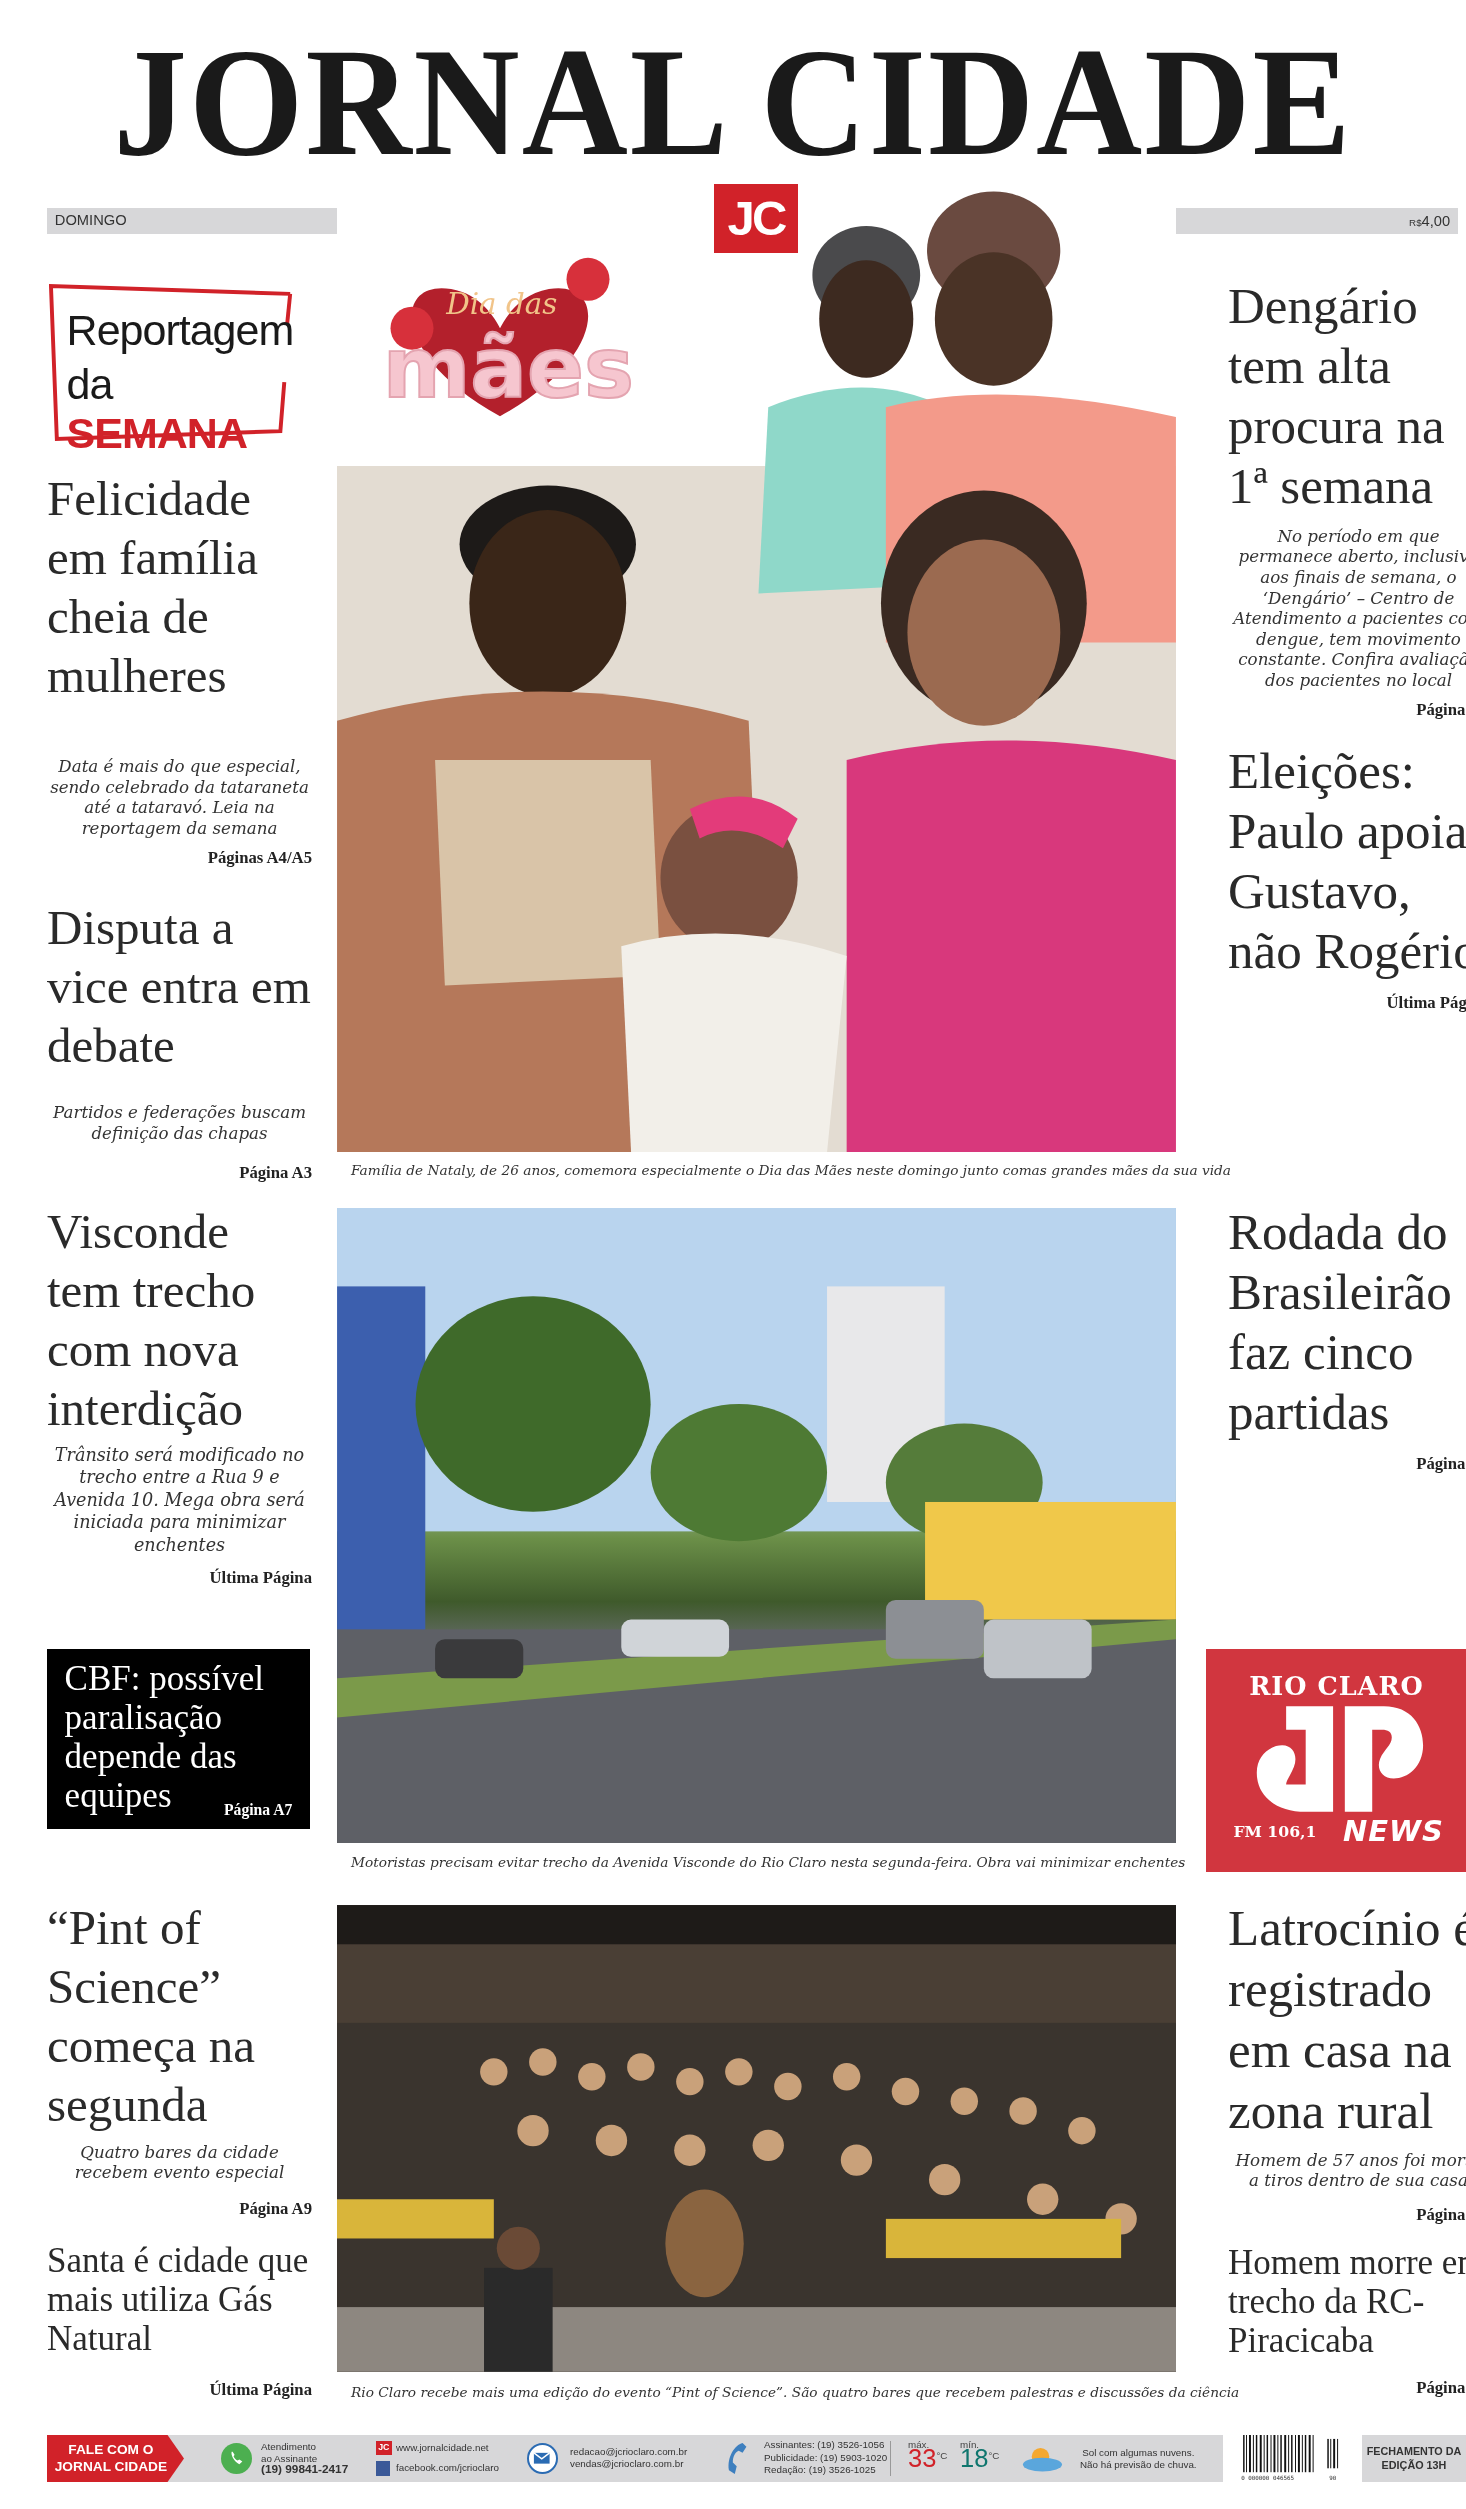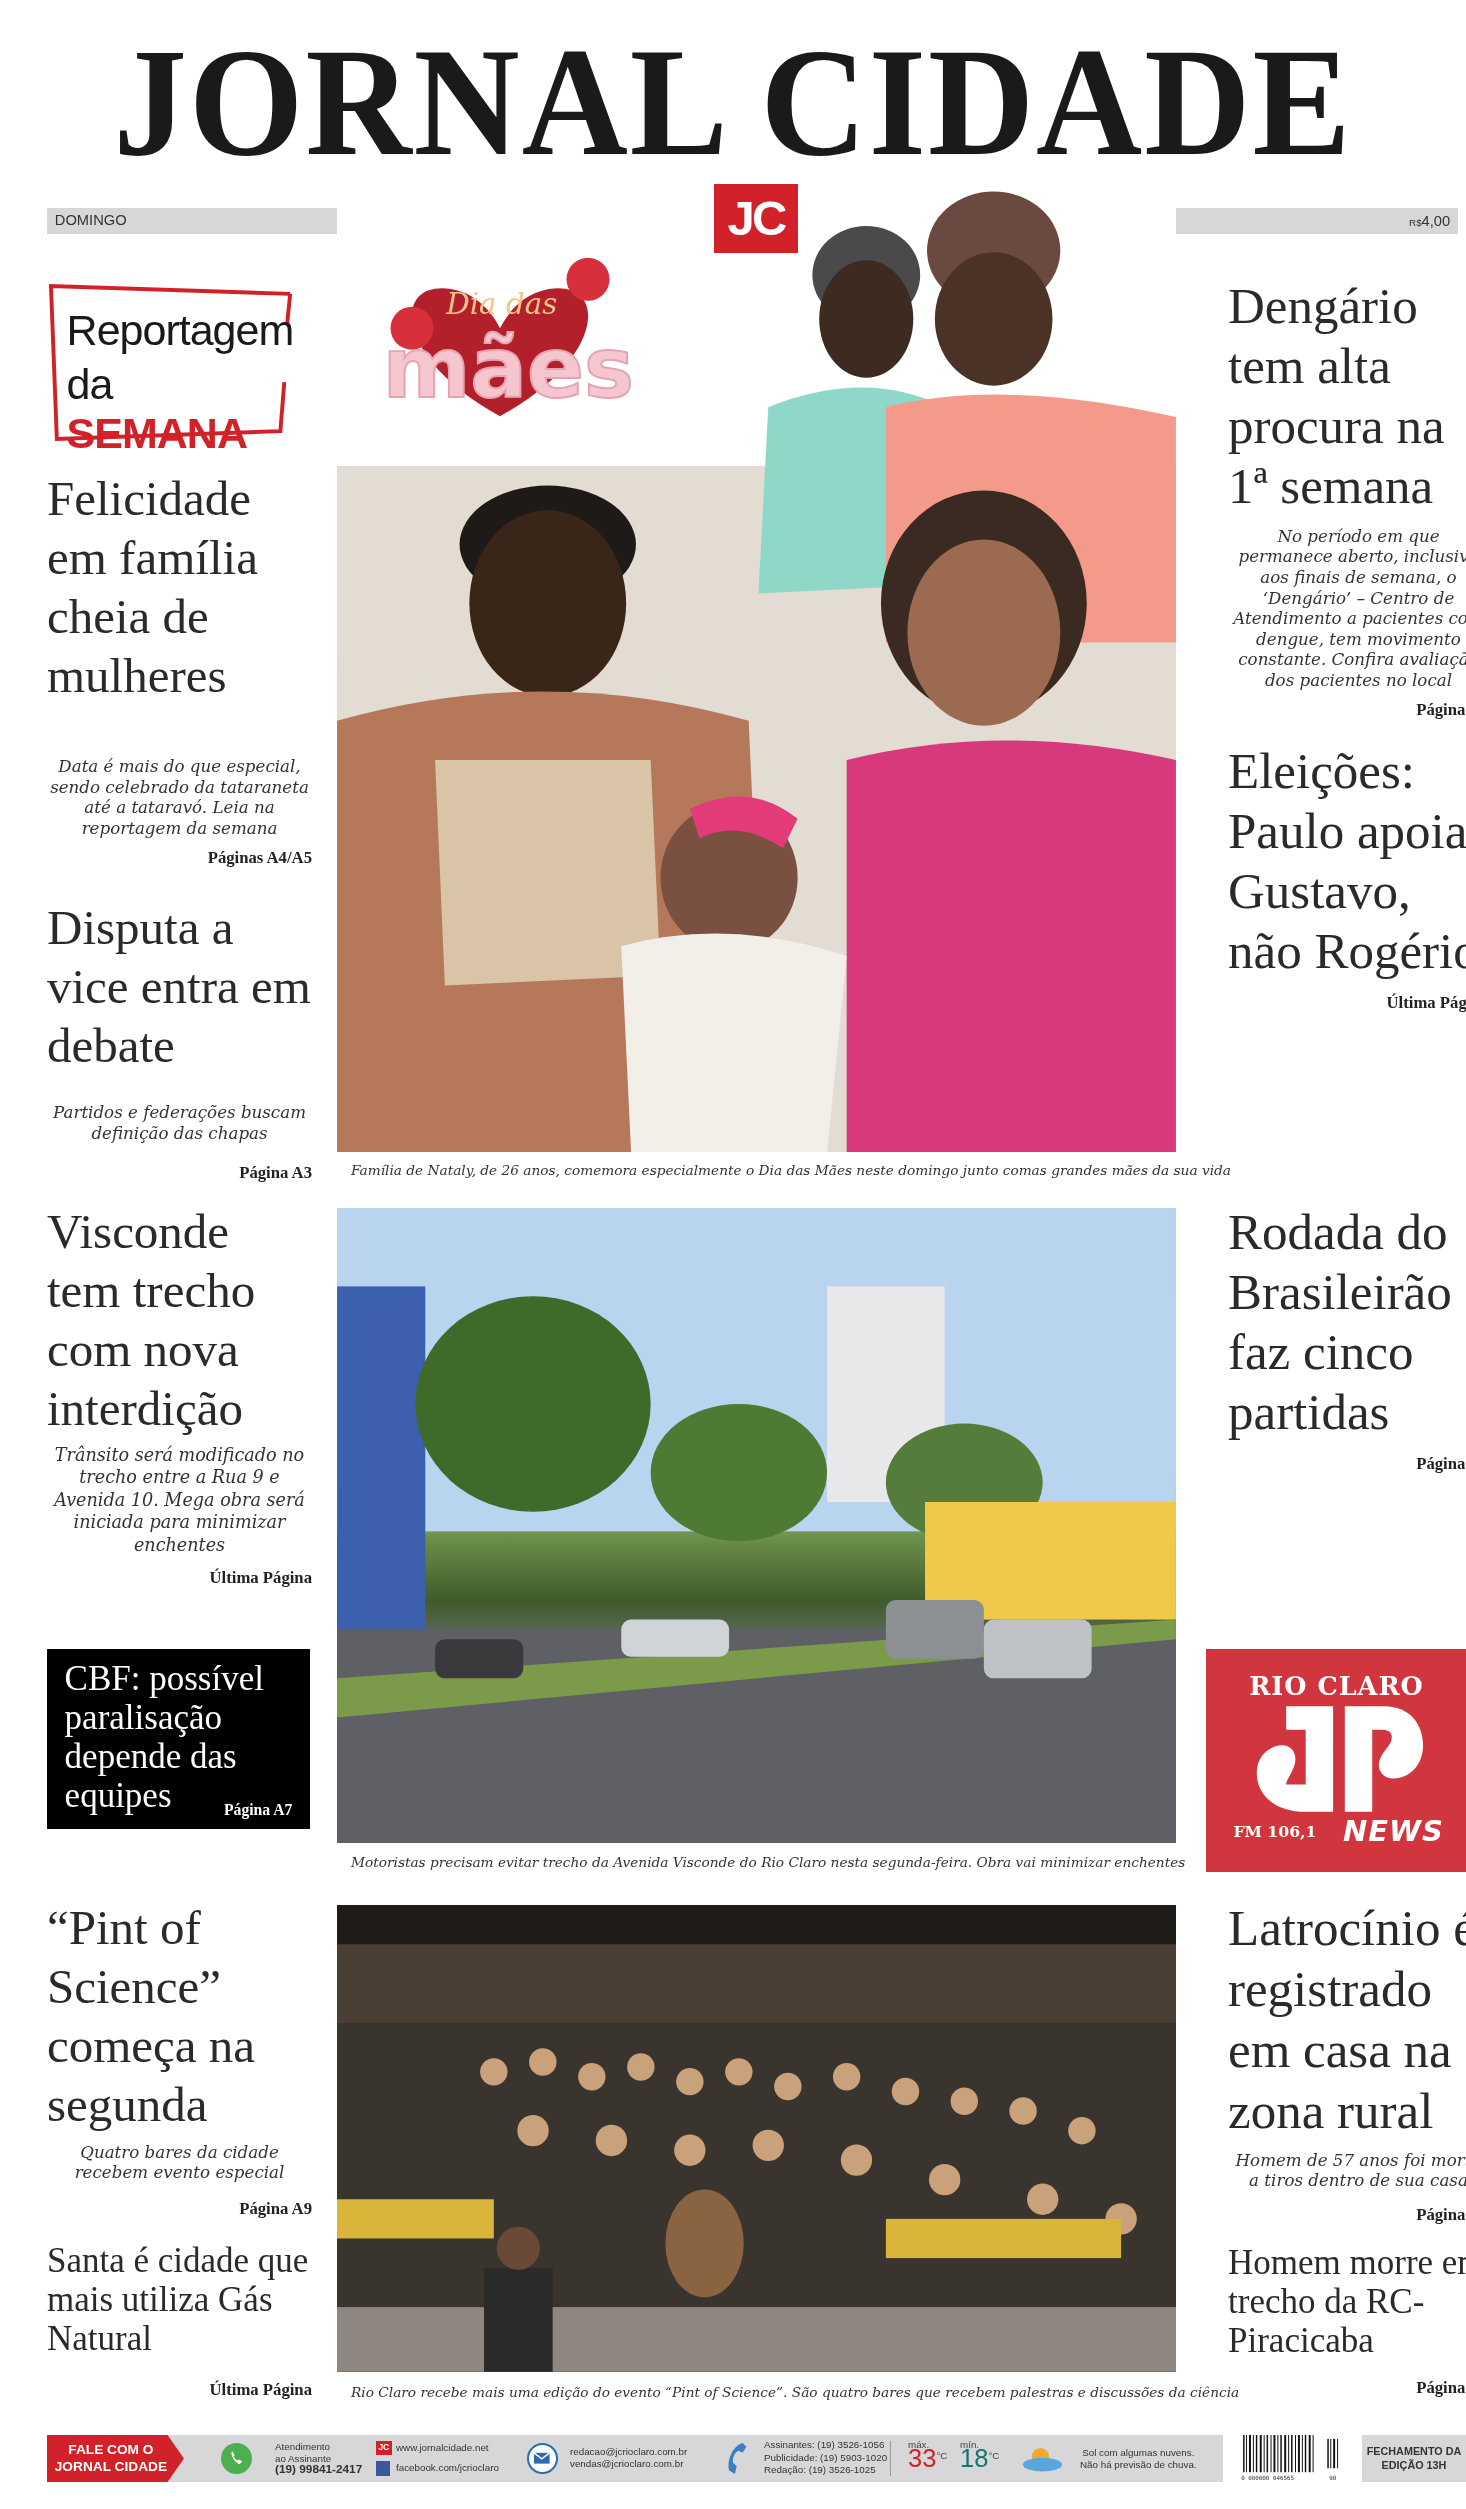--- a/index.html
+++ b/index.html
@@ -262,21 +262,21 @@
   <div class="fale">
     <div>FALE COM O</div>
     <div>JORNAL CIDADE</div>
   </div>
 
   <div class="f-icon" style="left:174px;background:#4caf50">
     <svg width="31" height="31" viewBox="0 0 32 32">
         <path d="M11 9 C10 12 13 19 19 22 L22 19 L19 17 L17 18 C15 17 14 16 13 14 L14 12 L12 9 Z" fill="#fff"></path>
       </svg>
   </div>
-  <div class="f-item" style="left:228px">
+  <div class="f-item" style="left:214px">
     <div>Atendimento</div>
     <div>ao Assinante</div>
     <div class="f-strong">(19) 99841-2417</div>
   </div>
 
   <div style="position:absolute;left:329px;top:5.9px;width:15.7px;height:13.7px;background:#d12229;color:#fff;font:bold 8.8px 'Liberation Sans',sans-serif;text-align:center;line-height:13.7px">JC</div>
   <div style="position:absolute;left:329px;top:25.5px;width:13.7px;height:15.7px;background:#3b5998"></div>
   <div class="f-item" style="left:349px;top:6.9px">www.jornalcidade.net</div>
   <div class="f-item" style="left:349px;top:27.4px">facebook.com/jcrioclaro</div>
 

